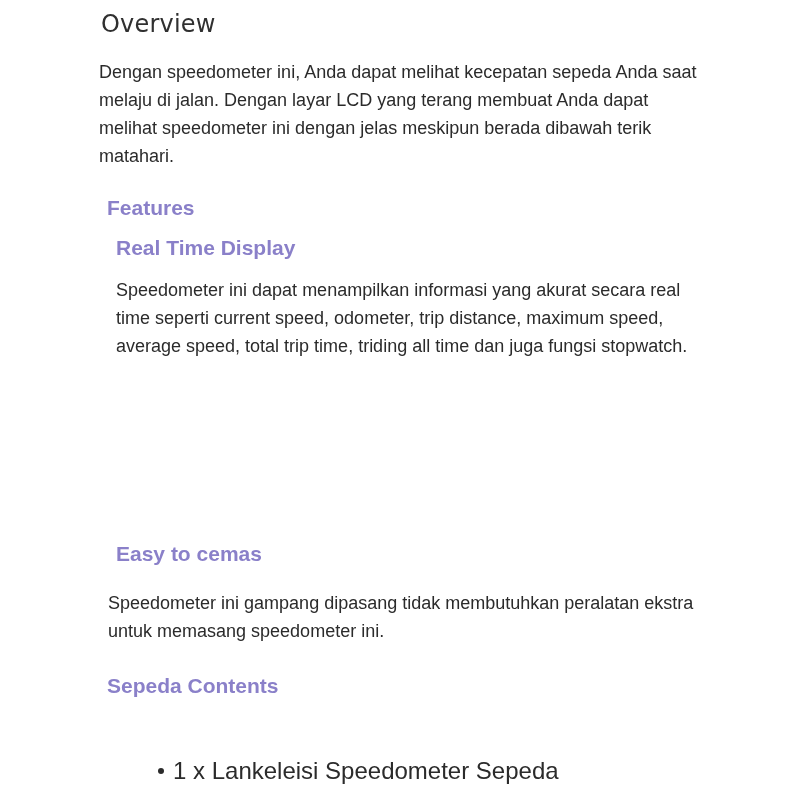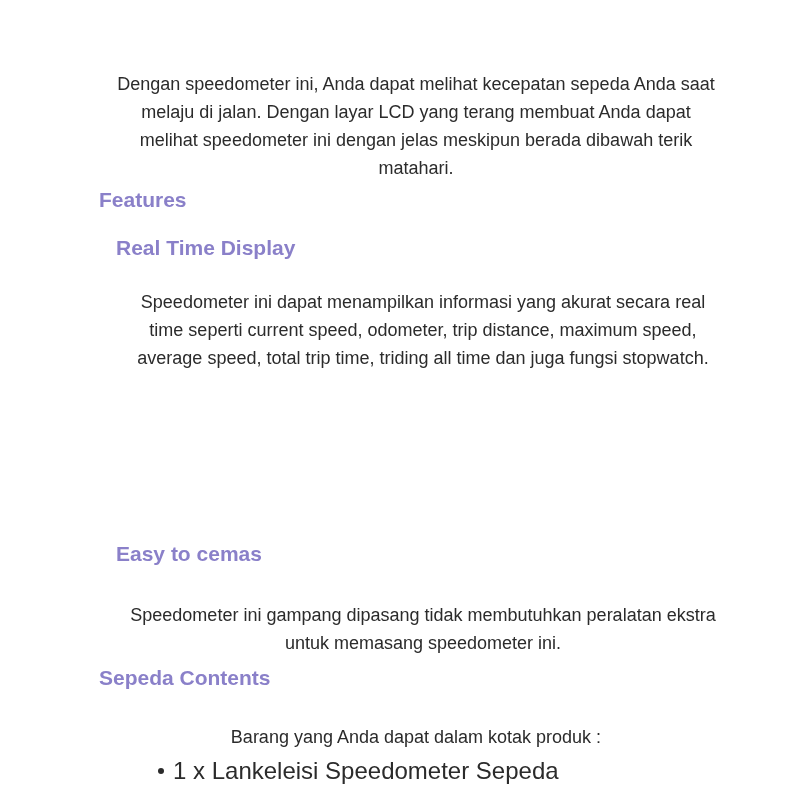--- a/index.html
+++ b/index.html
@@ -31,43 +31,42 @@
       color: #303030;
       font-weight: normal;
       letter-spacing: 0.2px;
       margin: 0;
     }
     .para {
       position: absolute;
       font-size: 18px;
       line-height: 28px;
       color: #2b2b2b;
-      margin: 12px;
-      text-align: center;
+      margin: 0;
     }
     .h2 {
       position: absolute;
       left: 99px;
       font-size: 21px;
       font-weight: bold;
       color: #8a80c9;
-      margin: 0;
+      margin: 8px;
     }
     .h3 {
       position: absolute;
       left: 116px;
       font-size: 21px;
       font-weight: bold;
       color: #8a80c9;
       margin: 0;
     }
     .overview-text { left: 99px; top: 58px; width: 610px; }
     .rt-text { left: 116px; top: 276px; width: 590px; }
     .wp-text { left: 116px; top: 463px; width: 590px; }
-    .ea-text { left: 116px; top: 589px; width: 590px; }
+    .ea-text { left: 108px; top: 589px; width: 590px; }
     .pkg-text { left: 99px; top: 711px; width: 610px; }
     .bullet-list {
       position: absolute;
       left: 158px;
       top: 757px;
       margin: 0;
       padding: 0;
       list-style: none;
       font-size: 24px;
       line-height: 28px;
@@ -84,33 +83,33 @@
       border-radius: 50%;
       background: #2b2b2b;
       margin-right: 9px;
     }
   </style>
 </head>
 <body>
 
 <div class="page">
 
+  <h1 class="title">Overview</h1>
   <p class="para overview-text">Dengan speedometer ini, Anda dapat melihat kecepatan sepeda Anda saat melaju di jalan. Dengan layar LCD yang terang membuat Anda dapat melihat speedometer ini dengan jelas meskipun berada dibawah terik matahari.</p>
 
   <h2 class="h2" style="top:188px;">Features</h2>
 
   <h3 class="h3" style="top:236px;">Real Time Display</h3>
   <p class="para rt-text">Speedometer ini dapat menampilkan informasi yang akurat secara real time seperti current speed, odometer, trip distance, maximum speed, average speed, total trip time, triding all time dan juga fungsi stopwatch.</p>
 
 
   <h3 class="h3" style="top:542px;">Easy to cemas</h3>
   <p class="para ea-text">Speedometer ini gampang dipasang tidak membutuhkan peralatan ekstra untuk memasang speedometer ini.</p>
 
   <h2 class="h2" style="top:666px;">Sepeda Contents</h2>
-  <p class="para pkg-text">Barang yang Anda dapat dalam kotak produk :</p>
 
   <ul class="bullet-list">
     <li>
       <span class="bullet-dot"></span>
       <span>1 x Lankeleisi Speedometer Sepeda</span>
     </li>
   </ul>
 
 </div>
 

